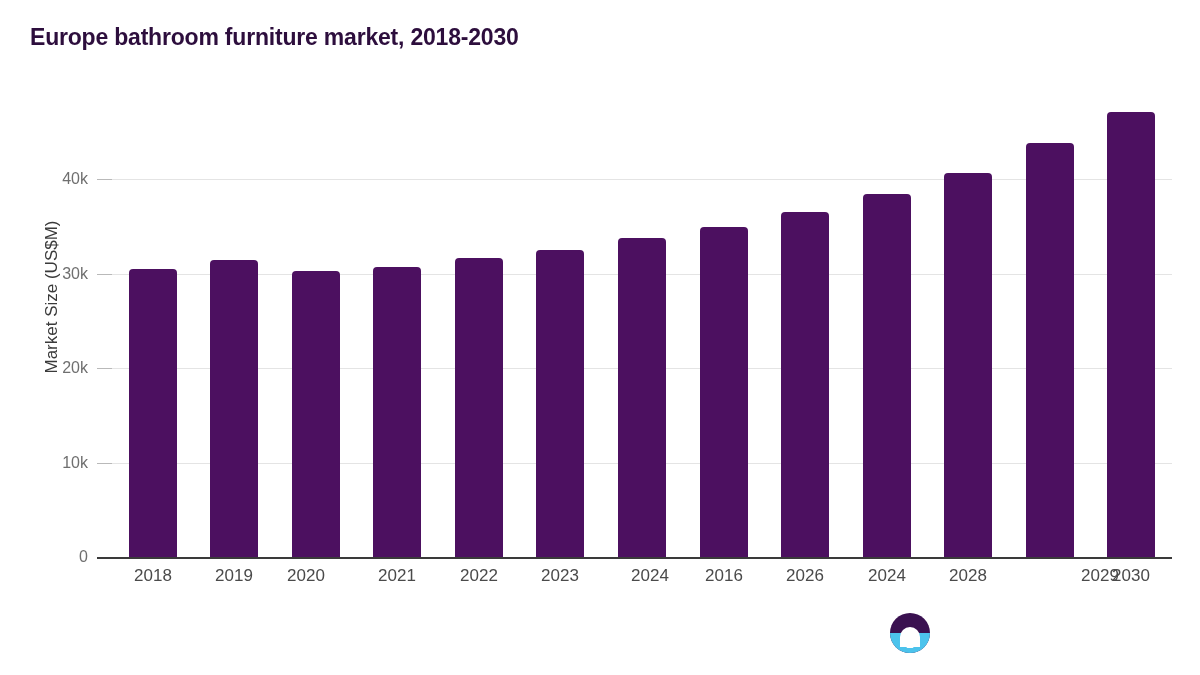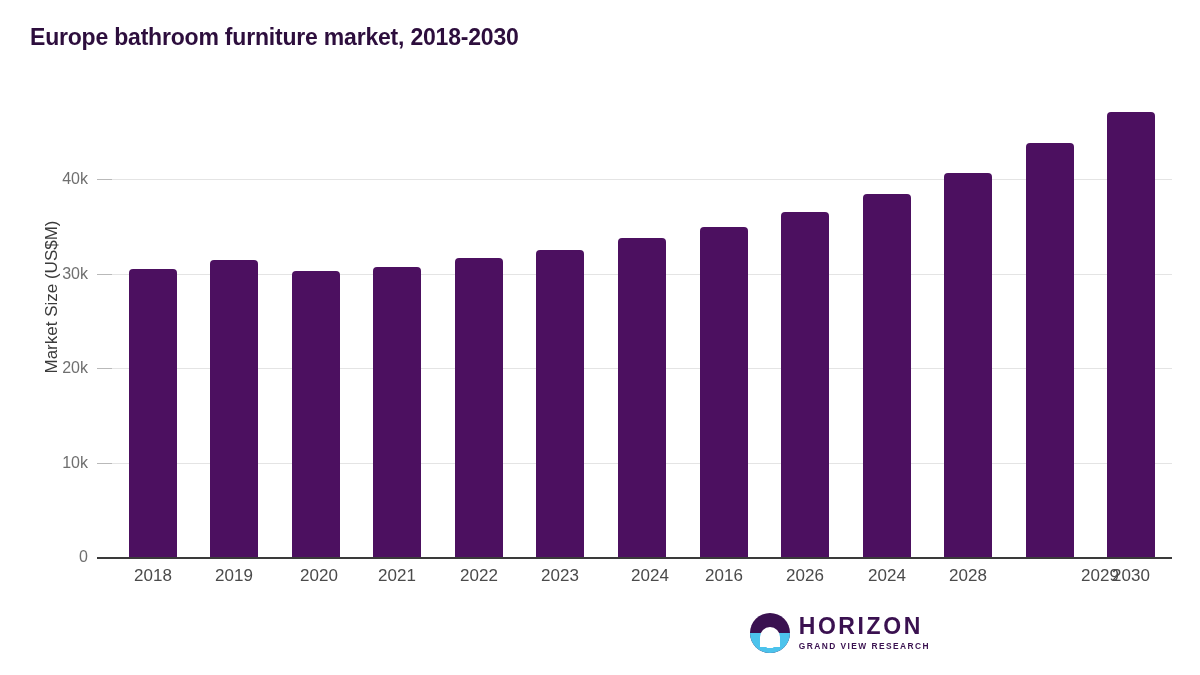--- a/index.html
+++ b/index.html
@@ -220,21 +220,21 @@
         <div class="bar" title="2025: 34900" style="left: 700px; width: 48px; top: 227px; height: 330px; background: rgb(76, 16, 96);"></div>
         <div class="bar" title="2026: 36500" style="left: 781px; width: 48px; top: 212px; height: 345px; background: rgb(76, 16, 96);"></div>
         <div class="bar" title="2027: 38450" style="left: 863px; width: 48px; top: 194px; height: 363px; background: rgb(76, 16, 96);"></div>
         <div class="bar" title="2028: 40600" style="left: 944px; width: 48px; top: 173px; height: 384px; background: rgb(76, 16, 96);"></div>
         <div class="bar" title="2029: 43800" style="left: 1026px; width: 48px; top: 143px; height: 414px; background: rgb(76, 16, 96);"></div>
         <div class="bar" title="2030: 47100" style="left: 1107px; width: 48px; top: 112px; height: 445px; background: rgb(76, 16, 96);"></div>
       </div>
     <div id="xlabels-layer">
         <div class="x-tick-label" style="left: 153px;">2018</div>
         <div class="x-tick-label" style="left: 234px;">2019</div>
-        <div class="x-tick-label" style="left: 319px; text-align: center;">2020</div>
+        <div class="x-tick-label" style="left: 306px; text-align: center;">2020</div>
         <div class="x-tick-label" style="left: 397px;">2021</div>
         <div class="x-tick-label" style="left: 479px;">2022</div>
         <div class="x-tick-label" style="left: 560px; text-align: center;">2023</div>
         <div class="x-tick-label" style="left: 642px; margin-left: 8px;">2024</div>
         <div class="x-tick-label" style="left: 724px;">2016</div>
         <div class="x-tick-label" style="left: 805px;">2026</div>
         <div class="x-tick-label" style="left: 887px;">2024</div>
         <div class="x-tick-label" style="left: 968px;">2028</div>
         <div class="x-tick-label" style="left: 1100px;">2029</div>
         <div class="x-tick-label" style="left: 1131px;">2030</div>
@@ -243,19 +243,15 @@
 
 
   <div class="logo">
     <div class="logo-mark">
       <div class="water"></div>
       <div class="sun"></div>
       <div class="ray ray1"></div>
       <div class="ray ray2"></div>
       <div class="ray ray3"></div>
     </div>
-    <div class="logo-text">
-      <div class="logo-name">HORIZON</div>
-      <div class="logo-sub">GRAND VIEW RESEARCH</div>
-    </div>
   </div>
 
 </div>
 
 </body></html>

